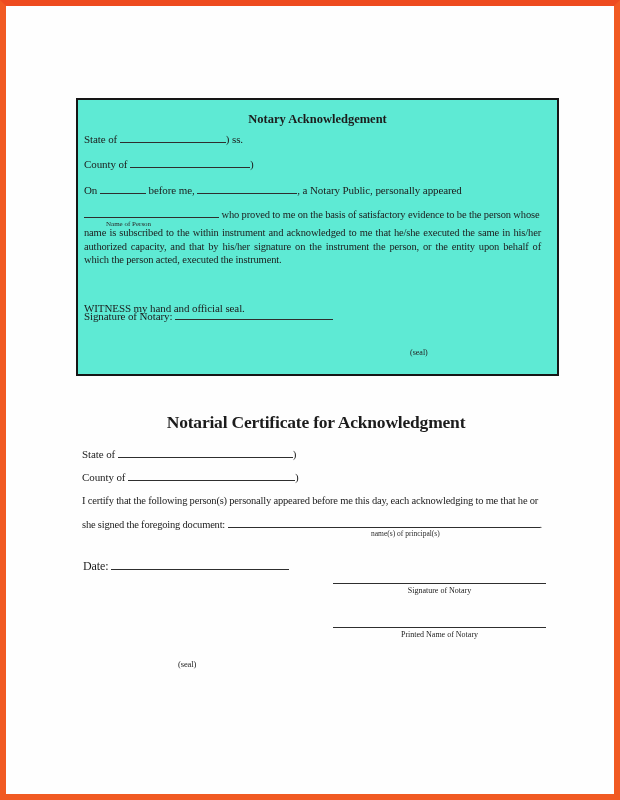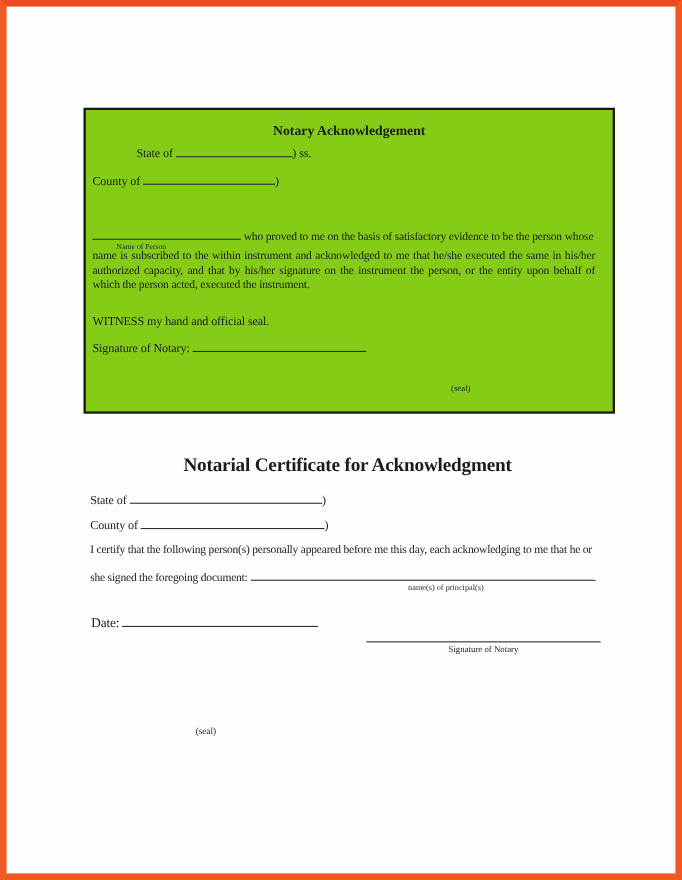--- a/index.html
+++ b/index.html
@@ -23,21 +23,21 @@
     border-bottom:1px solid #2e2e2e;
     height:10px;
     vertical-align:baseline;
   }
   
   .ack-box {
     position:absolute;
     left:70px; top:92px;
     width:483px; height:278px;
     border:2px solid #161616;
-    background:#84cc16;
+    background:#5eead4;
   }
   .ack-title {
     position:absolute; top:12px; left:0; width:100%;
     text-align:center; font-weight:bold; font-size:12.5px;
   }
   .ack-para {
     position:absolute; left:6px; top:126px; width:457px;
     font-size:10.5px; line-height:13.5px; text-align:justify;
     letter-spacing:-0.15px;
   }
@@ -67,39 +67,45 @@
   .sig-block .caption { display:block; font-size:8px; margin-top:2px; color:#222; }
 </style>
 </head>
 <body>
 
 <div class="page">
 
   <div class="ack-box">
     <div class="ack-title">Notary Acknowledgement</div>
 
-    <div class="row" style="left:6px; top:33px;margin-left:40px;">
+    <div class="row" style="left:6px; top:33px;">
       <span>State of</span>
       <span class="blank" style="width:106px;"></span><span>) ss.</span>
     </div>
 
     <div class="row" style="left:6px; top:58px;">
       <span>County of</span>
       <span class="blank" style="width:120px;"></span><span>)</span>
     </div>
 
+    <div class="row" style="left:6px; top:84px;">
+      <span>On</span>
+      <span class="blank" style="width:46px;"></span>
+      <span>before me,</span>
+      <span class="blank" style="width:100px;"></span><span>, a Notary Public, personally appeared</span>
+    </div>
 
     <div class="row" style="left:6px; top:108px; font-size:10.5px; letter-spacing:-0.15px;">
       <span class="blank" style="width:135px; position:relative;font-family:Liberation Serif, serif;"><span class="person-caption">Name of Person</span></span>
       <span>who proved to me on the basis of satisfactory evidence to be the person whose</span>
     </div>
 
     <div class="ack-para">name is subscribed to the within instrument and acknowledged to me that he/she executed the same in his/her authorized capacity, and that by his/her signature on the instrument the person, or the entity upon behalf of which the person acted, executed the instrument.</div>
 
-    <div class="row" style="left:6px; top:186px;">WITNESS my hand and official seal.</div>
+    <div class="row" style="left:6px; top:202px;">WITNESS my hand and official seal.</div>
 
     <div class="row" style="left:6px; top:210px;">
       <span>Signature of Notary:</span>
       <span class="blank" style="width:158px;"></span>
     </div>
 
     <div class="seal-note" style="left:332px; top:248px;">(seal)</div>
   </div>
 
   <div class="cert-title">Notarial Certificate for Acknowledgment</div>
@@ -125,17 +131,21 @@
   <div class="row big-label" style="left:77px; top:553px;">
     <span>Date:</span>
     <span class="blank" style="width:178px; height:11px;"></span>
   </div>
 
   <div class="sig-block" style="left:327px; top:577px;">
     <span class="sigline"></span>
     <span class="caption">Signature of Notary</span>
   </div>
 
+  <div class="sig-block" style="left:327px; top:621px;">
+    <span class="sigline"></span>
+    <span class="caption">Printed Name of Notary</span>
+  </div>
 
   <div class="row seal-note" style="left:172px; top:653px; font-size:8.5px;">(seal)</div>
 
 
 </div>
 
 </body></html>

